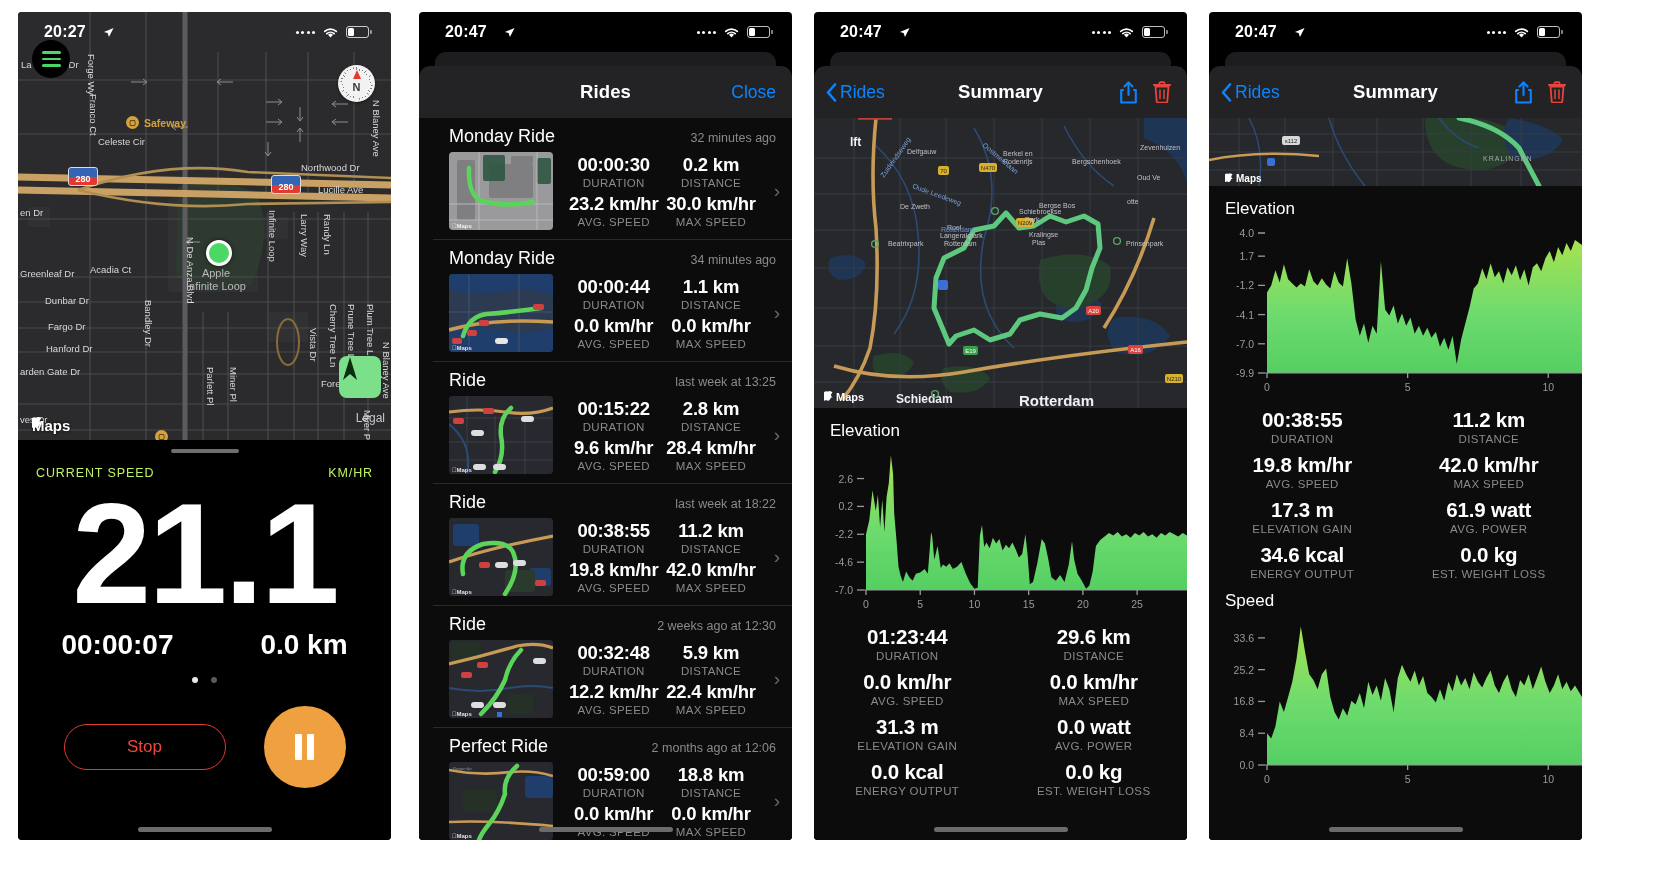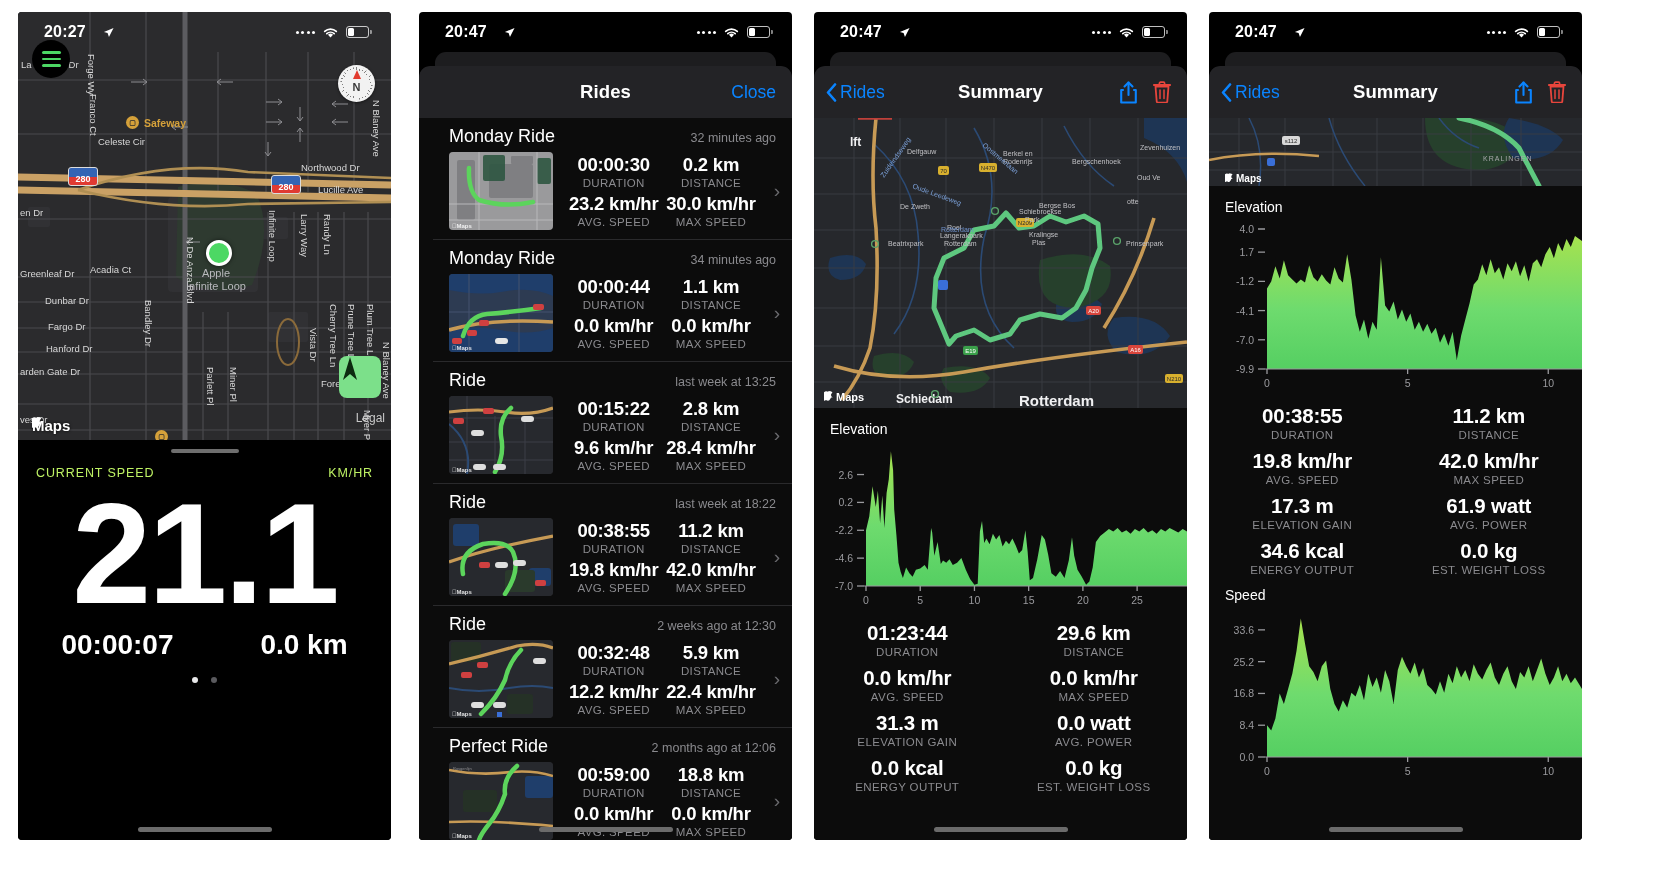--- a/index.html
+++ b/index.html
@@ -174,21 +174,21 @@
   .stats2{ flex:1; display:grid; grid-template-columns:1fr 1fr; row-gap:4px; }
   .stat{ text-align:center; }
   .stat .v{ color:#fff; font-size:18.5px; font-weight:700; letter-spacing:-.2px;}
   .stat .l{ color:#8a8a8e; font-size:11.5px; letter-spacing:.35px; margin-top:1px;}
   .disclose{ color:#6a6a6e; font-size:19px; padding:0 4px 0 2px;}
 
   
   .summary{ position:absolute; top:52px; left:0;right:0;bottom:0; background:#0c0c0c; overflow:hidden;}
   .sum-map{ width:100%; background:#26282c; position:relative; overflow:hidden;}
   .sum-map .tm-maps{position:absolute;left:10px;bottom:5px;color:#fff;font-size:11px;font-weight:700;display:flex;align-items:center;gap:2px;}
-  .sec-title{ color:#fff; font-size:14px; padding:13px 0 0 16px; }
+  .sec-title{ color:#fff; font-size:17px; padding:13px 0 0 16px; }
   .chartbox{ position:relative; }
   .chartbox svg{ display:block; }
   .stats4{ display:grid; grid-template-columns:1fr 1fr; row-gap:8px; padding:9px 0 0;}
   .stat4{ text-align:center;}
   .stat4 .v{ color:#fff;font-size:20.5px;font-weight:700; letter-spacing:-.2px;}
   .stat4 .l{ color:#8a8a8e;font-size:11.5px;letter-spacing:.4px;margin-top:1px;}
   .axlbl{ fill:#9a9a9e; font-size:10.5px; font-family:"Liberation Sans", sans-serif; }
 </style>
 </head>
 <body>
@@ -338,20 +338,27 @@
         <span class="cs-label">KM/HR</span>
       </div>
       <div class="bignum">21.1</div>
       <div class="subrow">
         <span>00:00:07</span>
         <span>0.0 km</span>
       </div>
       <div class="pagedots">
         <i class="on"></i>
         <i></i>
+      </div>
+      <div class="btnrow">
+        <div class="stopbtn">Stop</div>
+        <div class="pausebtn">
+          <i></i>
+          <i></i>
+        </div>
       </div>
     </div>
 
     <div class="statusbar">
       <span class="sb-left">
         <span>20:27</span>
         <svg class="loc-arrow" viewBox="0 0 12 12">
             <path d="M11.5 1 L1 5.4 L5 6.6 L6.5 11 Z" fill="#fff"></path>
           </svg>
       </span>

